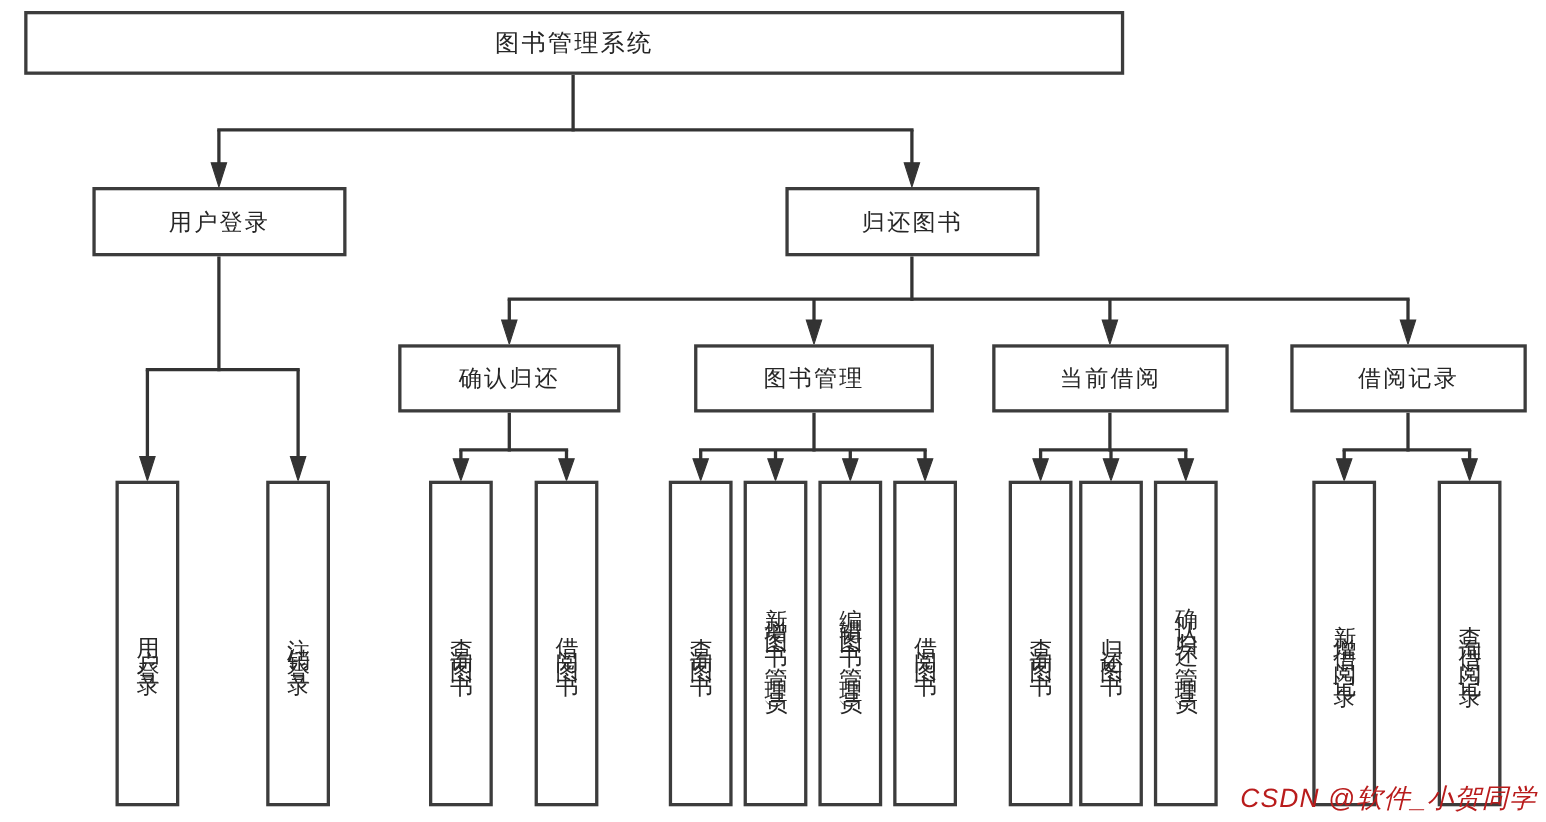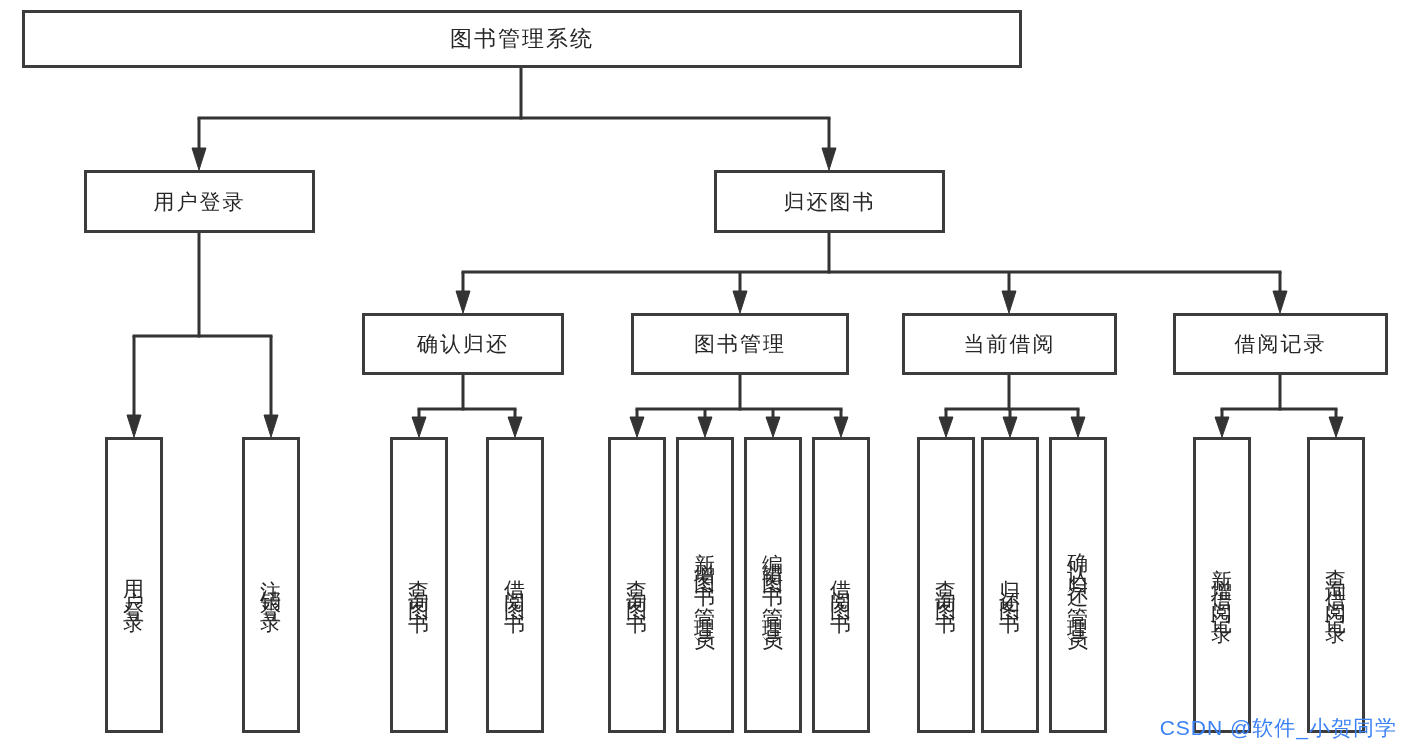--- a/index.html
+++ b/index.html
@@ -7,22 +7,22 @@
          font-family:"Liberation Sans","DejaVu Sans",sans-serif;}
   .wires{position:absolute;left:0;top:0;}
   .wires line{stroke:#333333;stroke-width:3;}
   .wires polygon{fill:#333333;stroke:#333333;}
   .box{position:absolute;box-sizing:border-box;border:3px solid #3c3c3c;background:#ffffff;
        display:flex;align-items:center;justify-content:center;color:#262626;}
   .hlabel{font-size:21px;letter-spacing:2px;white-space:nowrap;}
   .root .hlabel{font-size:22px;}
   .vlabel{writing-mode:vertical-rl;text-orientation:mixed;font-size:21px;line-height:1;
           letter-spacing:11px;white-space:nowrap;}
-  .watermark{position:absolute;right:8px;bottom:5px;font-size:21px;color:#3b82f6;
-             letter-spacing:1px;white-space:nowrap;}
+  .watermark{position:absolute;right:8px;bottom:5px;font-size:24px;color:#b91c1c;
+             letter-spacing:1px;white-space:nowrap;font-style:italic;}
 </style>
 </head>
 <body>
 
 <div class="stage">
 
   <svg class="wires" width="1405" height="747">
 
     <line x1="521" y1="68" x2="521" y2="119.5"></line>
     <line x1="197.5" y1="118" x2="830.5" y2="118"></line>

